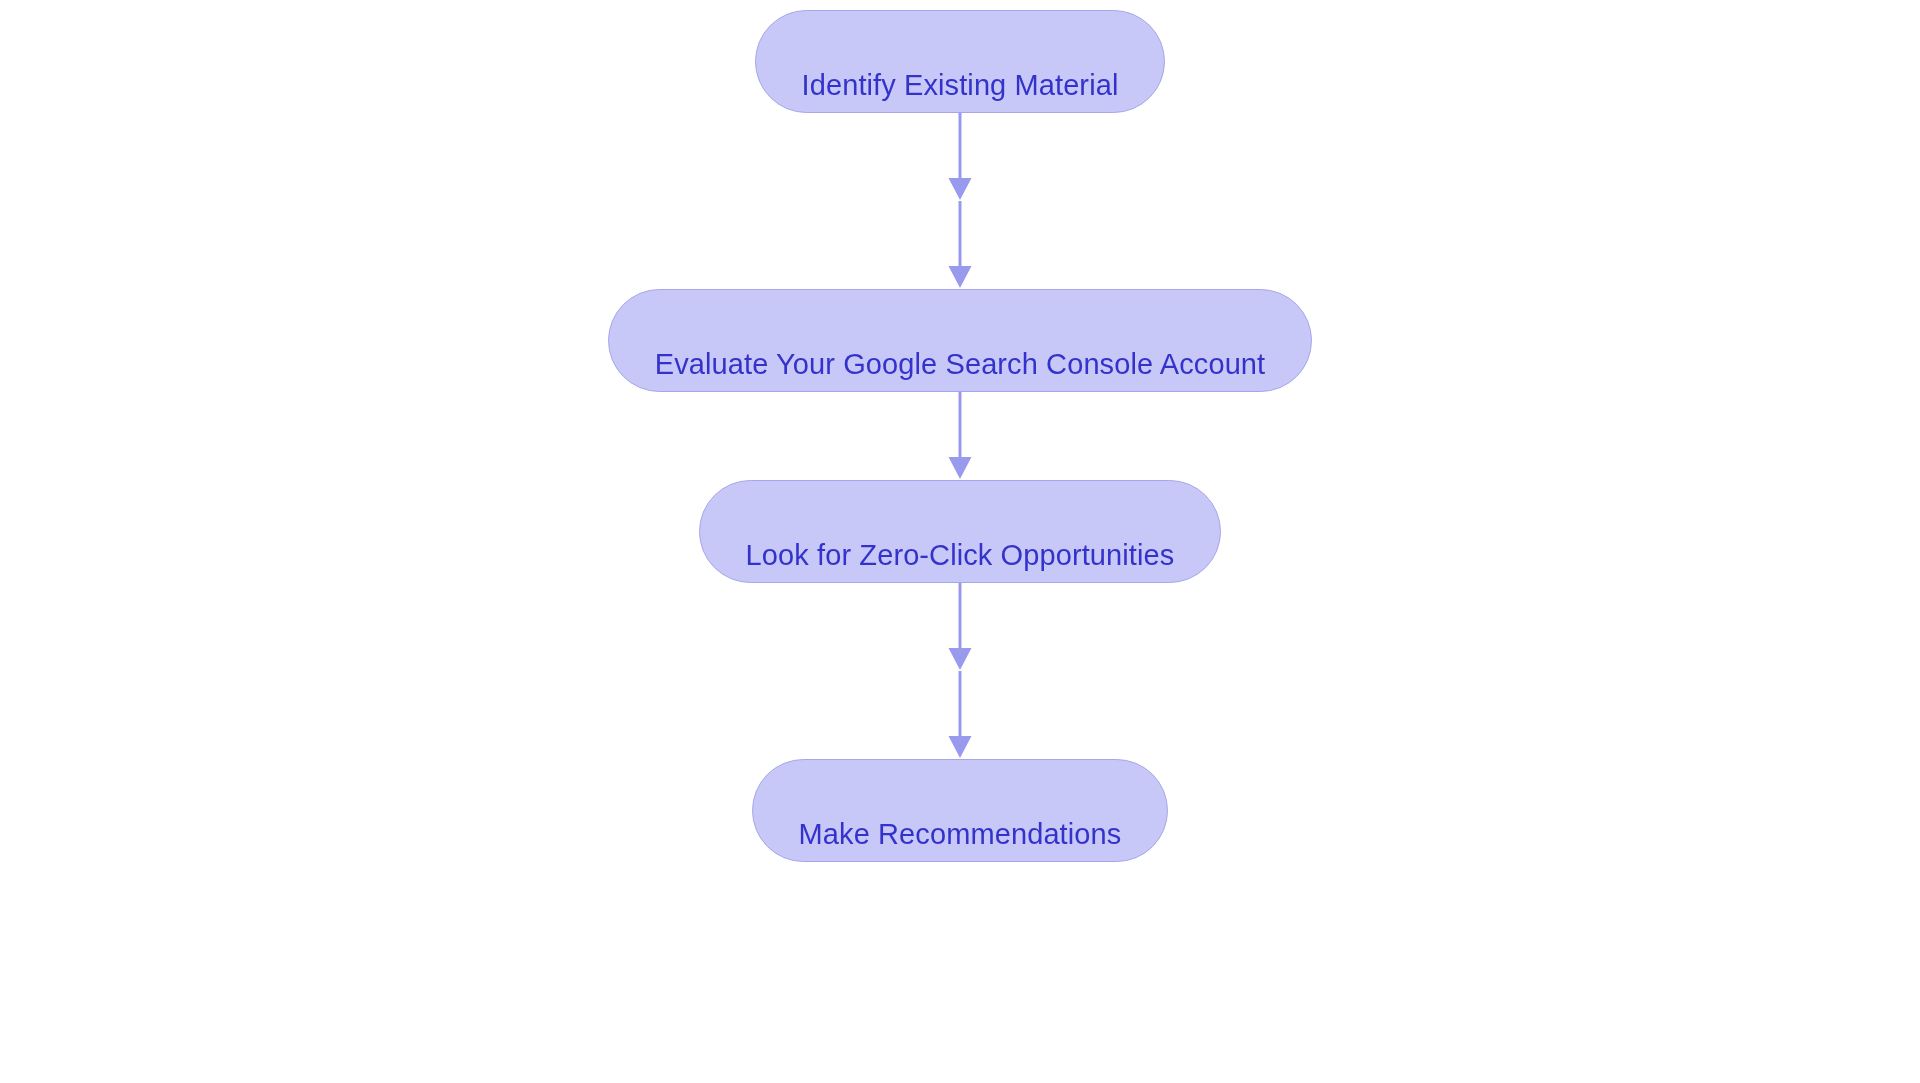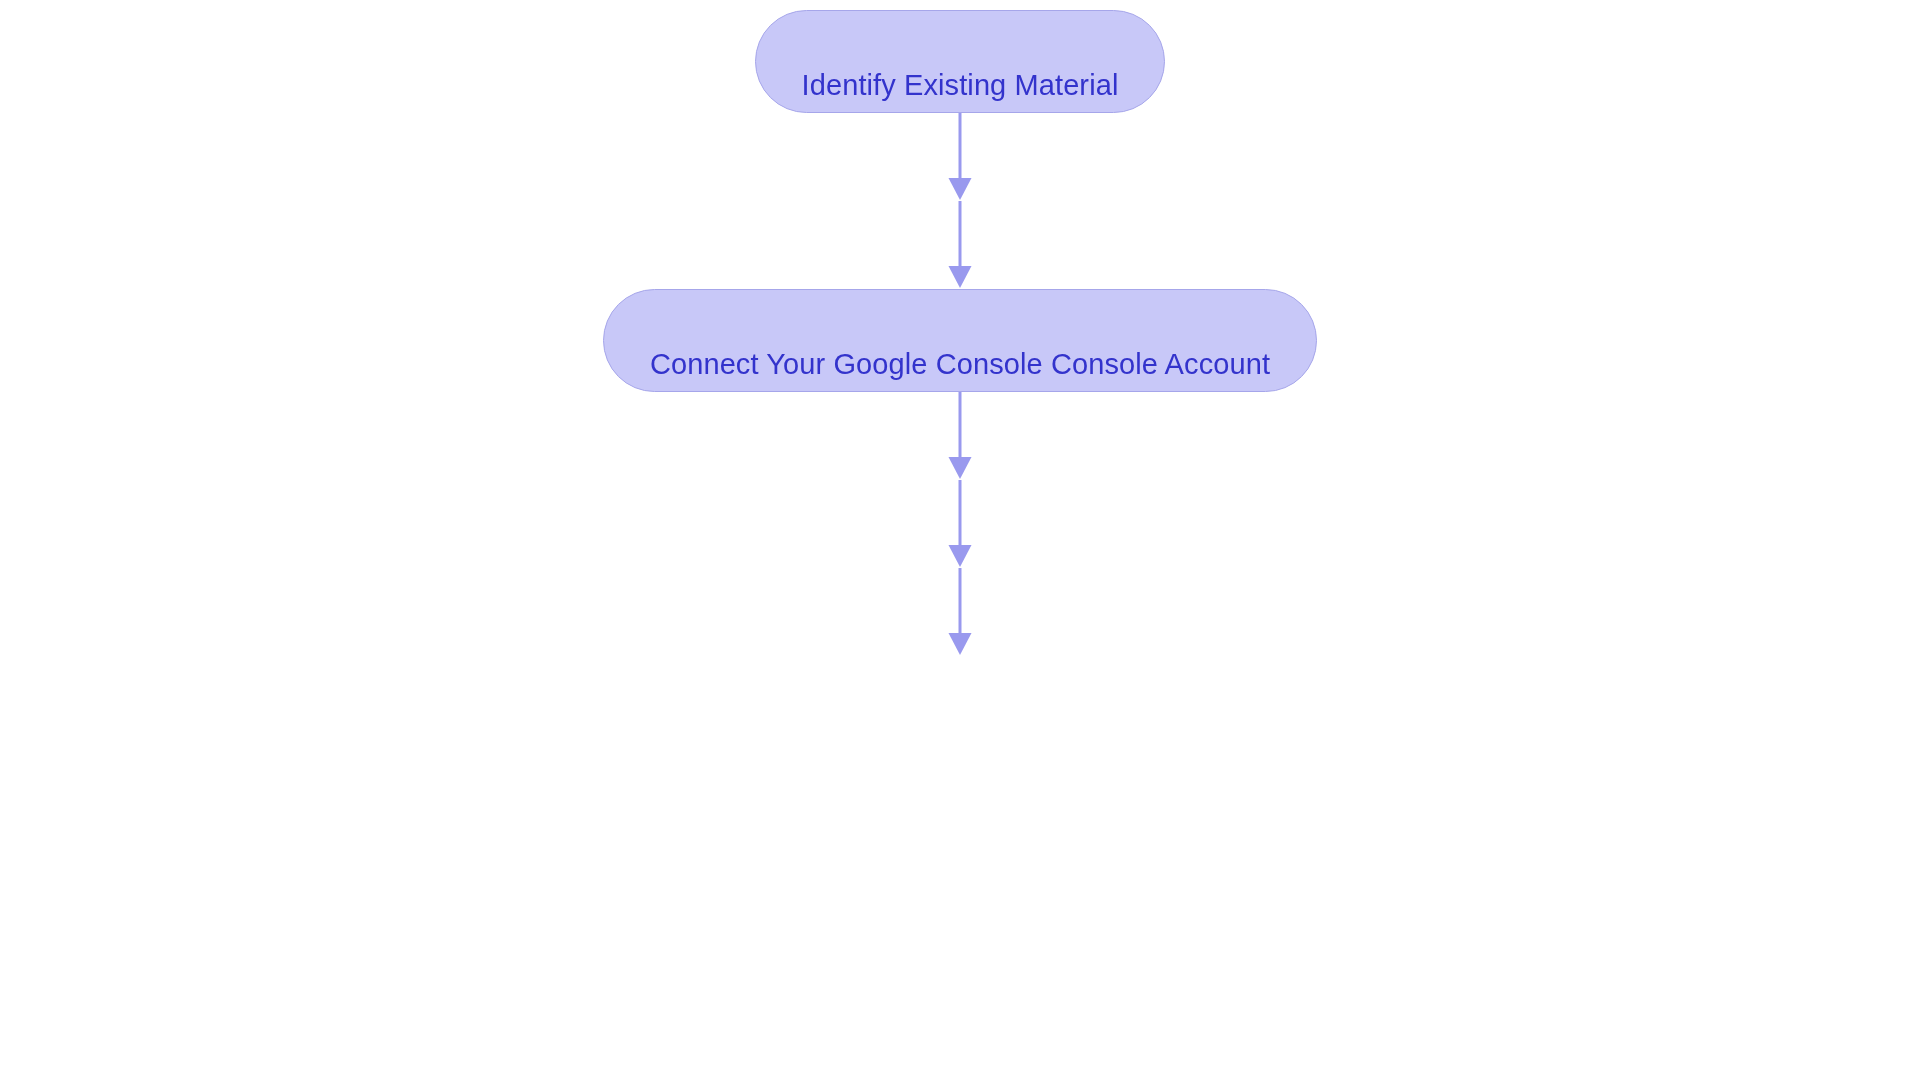--- a/index.html
+++ b/index.html
@@ -93,41 +93,47 @@
 
 
     <div class="flow-connector">
       <svg viewBox="0 0 30 88" xmlns="http://www.w3.org/2000/svg" aria-hidden="true">
         <line x1="15" y1="0" x2="15" y2="66" stroke="#9999ee" stroke-width="3"></line>
         <polygon points="15,87 3.5,65 26.5,65" fill="#9999ee"></polygon>
       </svg>
     </div>
 
     <div class="flow-node">
-      <span class="flow-node-label">Connect Your Google Console Console Account</span>
+      <span class="flow-node-label">Evaluate Your Google Search Console Account</span>
+    </div>
+
+    <div class="flow-connector">
+      <svg viewBox="0 0 30 88" xmlns="http://www.w3.org/2000/svg" aria-hidden="true">
+        <line x1="15" y1="0" x2="15" y2="66" stroke="#9999ee" stroke-width="3"></line>
+        <polygon points="15,87 3.5,65 26.5,65" fill="#9999ee"></polygon>
+      </svg>
+    </div>
+
+    <div class="flow-node">
+      <span class="flow-node-label">Look for Zero-Click Opportunities</span>
     </div>
 
     <div class="flow-connector">
       <svg viewBox="0 0 30 88" xmlns="http://www.w3.org/2000/svg" aria-hidden="true">
         <line x1="15" y1="0" x2="15" y2="66" stroke="#9999ee" stroke-width="3"></line>
         <polygon points="15,87 3.5,65 26.5,65" fill="#9999ee"></polygon>
       </svg>
     </div>
 
 
     <div class="flow-connector">
       <svg viewBox="0 0 30 88" xmlns="http://www.w3.org/2000/svg" aria-hidden="true">
         <line x1="15" y1="0" x2="15" y2="66" stroke="#9999ee" stroke-width="3"></line>
         <polygon points="15,87 3.5,65 26.5,65" fill="#9999ee"></polygon>
       </svg>
     </div>
 
-
-    <div class="flow-connector">
-      <svg viewBox="0 0 30 88" xmlns="http://www.w3.org/2000/svg" aria-hidden="true">
-        <line x1="15" y1="0" x2="15" y2="66" stroke="#9999ee" stroke-width="3"></line>
-        <polygon points="15,87 3.5,65 26.5,65" fill="#9999ee"></polygon>
-      </svg>
+    <div class="flow-node">
+      <span class="flow-node-label">Make Recommendations</span>
     </div>
-
 
   </div>
 </div>
 
 </body></html>

